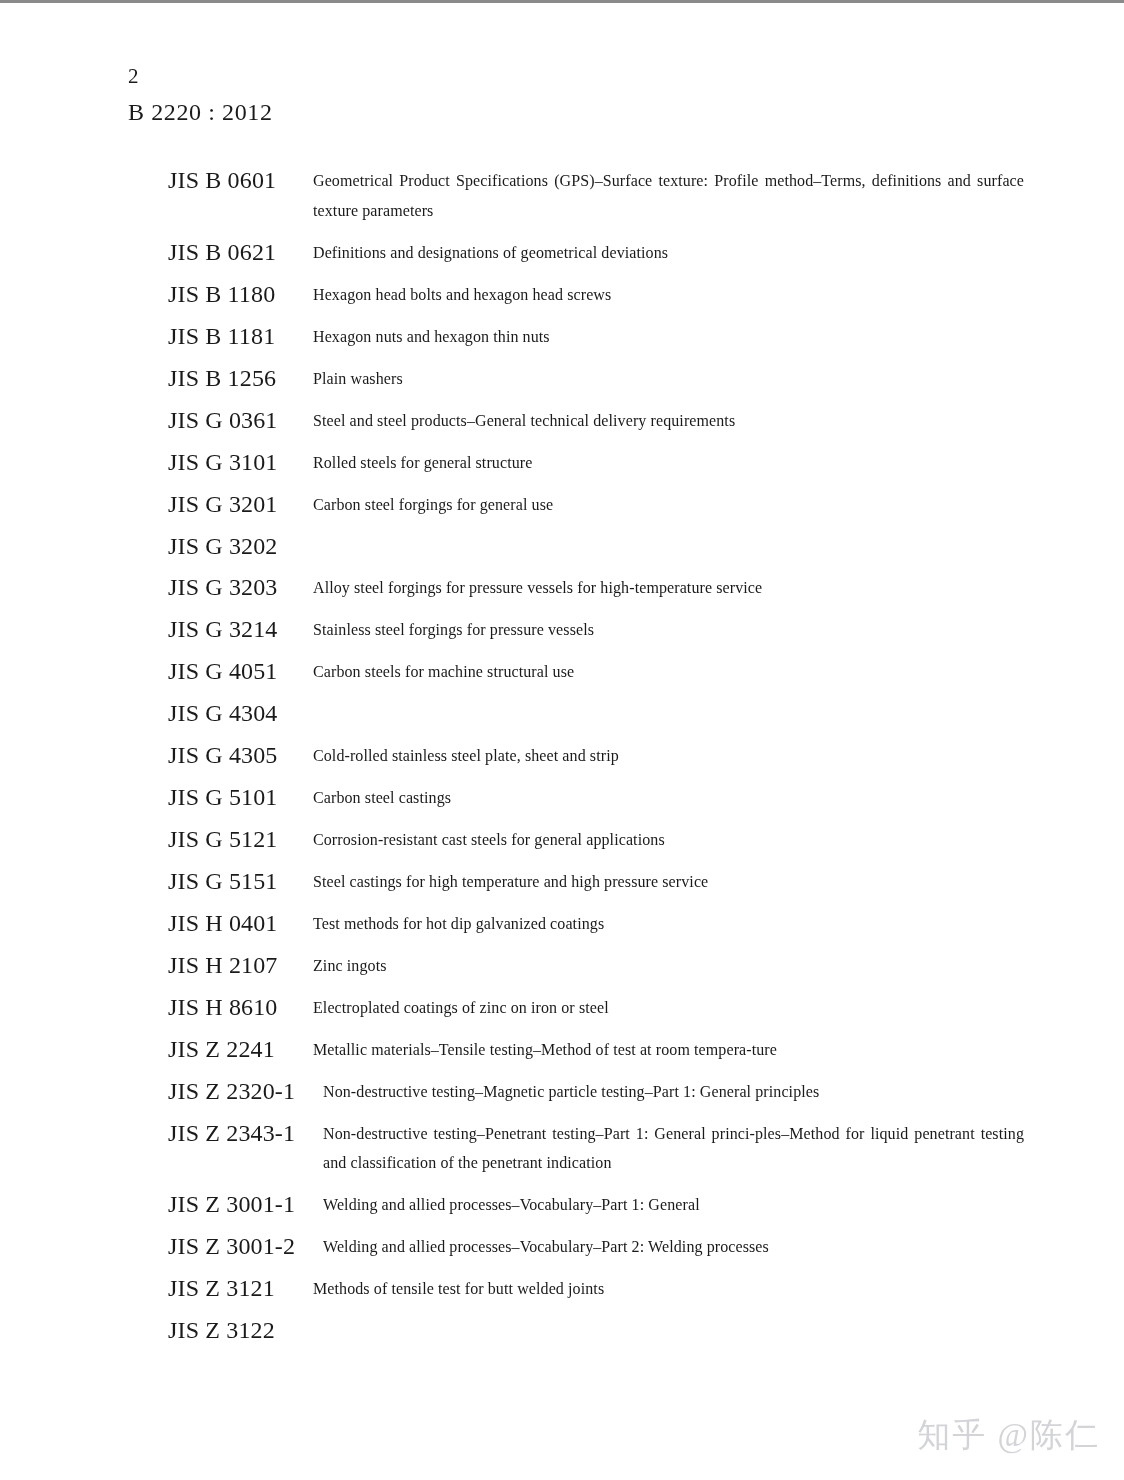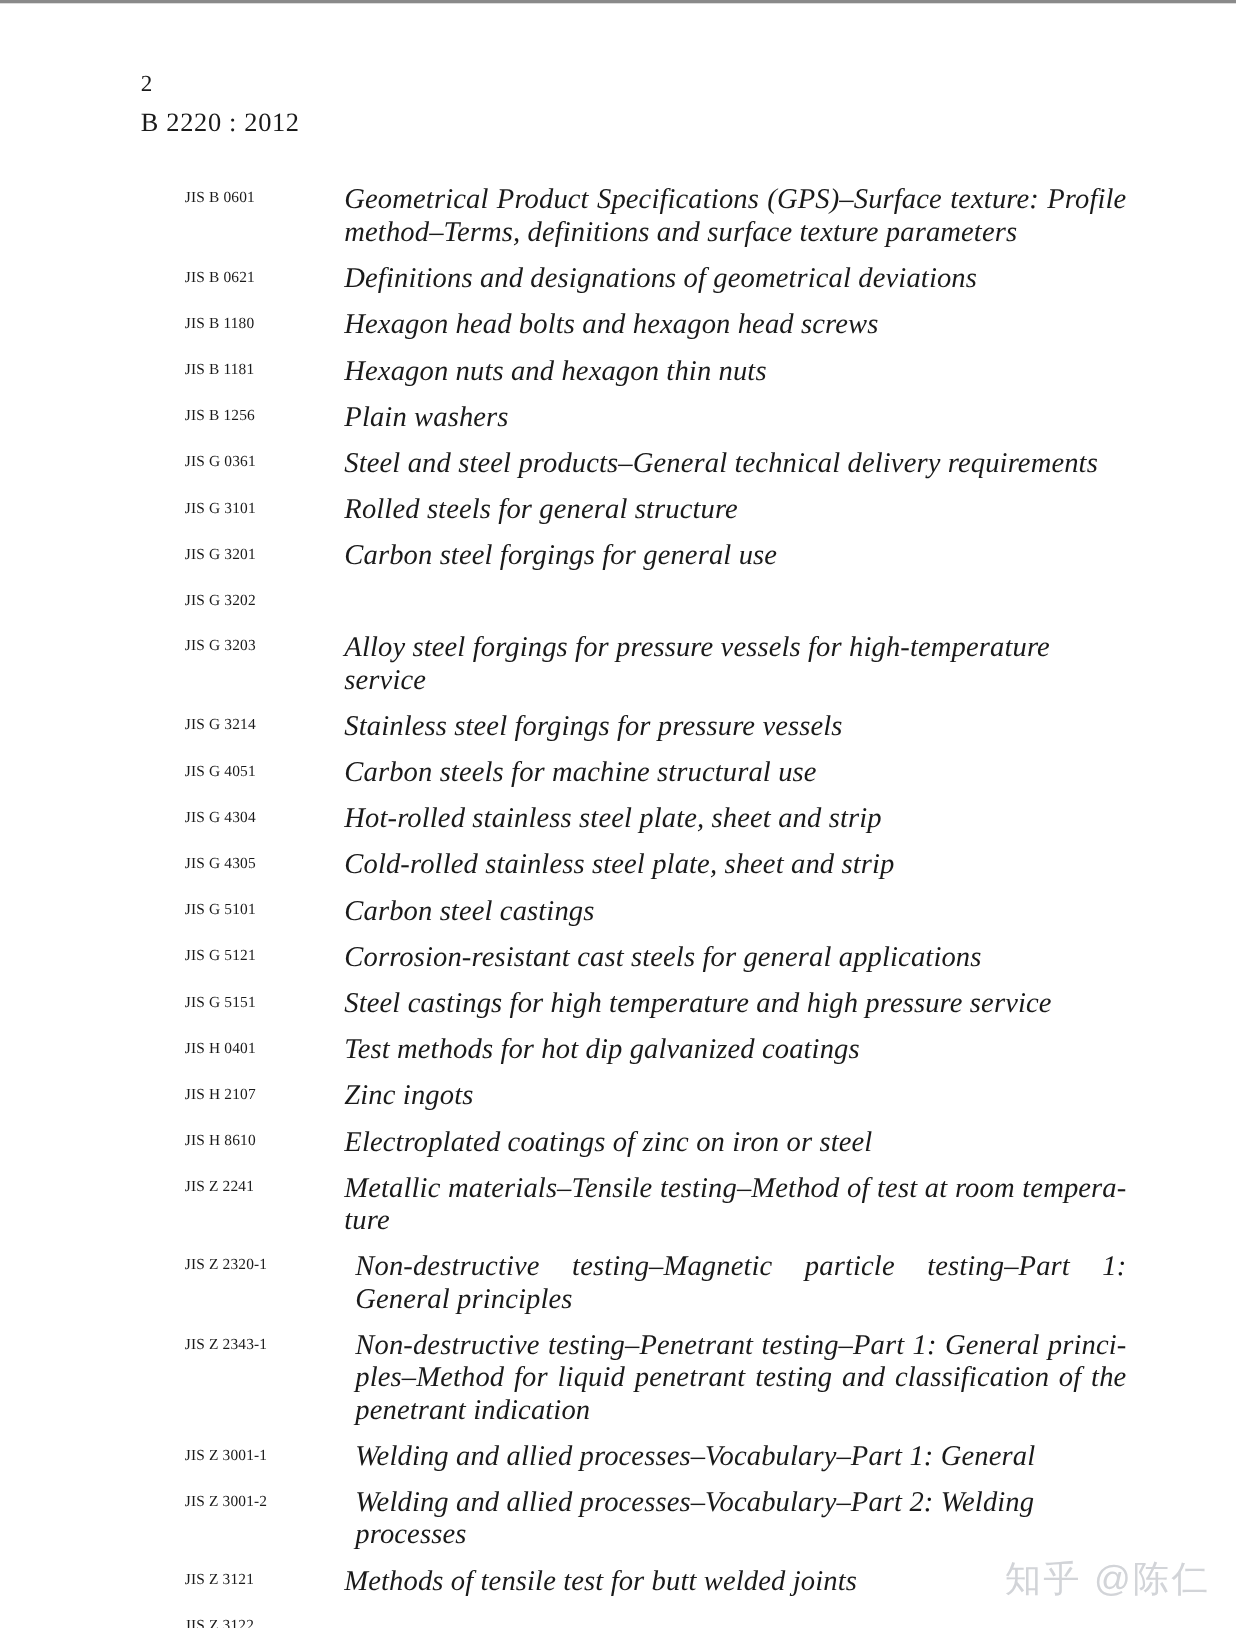--- a/index.html
+++ b/index.html
@@ -50,55 +50,54 @@
     top: 166px;
     width: 856px;
   }
   .std-entry {
     display: flex;
     align-items: flex-start;
     margin-bottom: 12.5px;
   }
   .std-code {
     flex: 0 0 auto;
-    font-size: 14px;
+    font-size: 24px;
     line-height: 29px;
     white-space: nowrap;
     letter-spacing: 0.15px;
     padding-right: 10px;
   }
   
   .std-entry.w-narrow .std-code { width: 135px; }
   
   .std-entry.w-wide .std-code { width: 145px; }
 
   .std-title {
     flex: 1 1 auto;
-    font-style: italic;
-    font-size: 26px;
+    font-size: 16px;
     line-height: 29.5px;
     letter-spacing: 0.1px;
   }
   .std-title.justify {
     text-align: justify;
     text-align-last: left;
   }
 
   
   .std-entry.w-narrow .std-title { margin-left: 0px; }
   .std-entry.w-wide   .std-title { margin-left: 0px; }
 
   
   .watermark {
     position: absolute;
     right: 24px;
     bottom: 22px;
     font-size: 33px;
     color: #d2d4d8;
-    font-family: Liberation Sans, sans-serif;
+    font-family: Liberation Serif, serif;
     letter-spacing: 2px;
     white-space: nowrap;
     user-select: none;
   }
 </style>
 </head>
 <body>
 
 <div class="page">
 
@@ -152,21 +151,20 @@
       <div class="std-entry w-narrow">
         <div class="std-code">JIS G 3214</div>
         <div class="std-title">Stainless steel forgings for pressure vessels</div>
       </div>
       <div class="std-entry w-narrow">
         <div class="std-code">JIS G 4051</div>
         <div class="std-title">Carbon steels for machine structural use</div>
       </div>
       <div class="std-entry w-narrow">
         <div class="std-code">JIS G 4304</div>
-        <div class="std-title">Hot‐rolled stainless steel plate, sheet and strip</div>
       </div>
       <div class="std-entry w-narrow">
         <div class="std-code">JIS G 4305</div>
         <div class="std-title">Cold‐rolled stainless steel plate, sheet and strip</div>
       </div>
       <div class="std-entry w-narrow">
         <div class="std-code">JIS G 5101</div>
         <div class="std-title">Carbon steel castings</div>
       </div>
       <div class="std-entry w-narrow">

